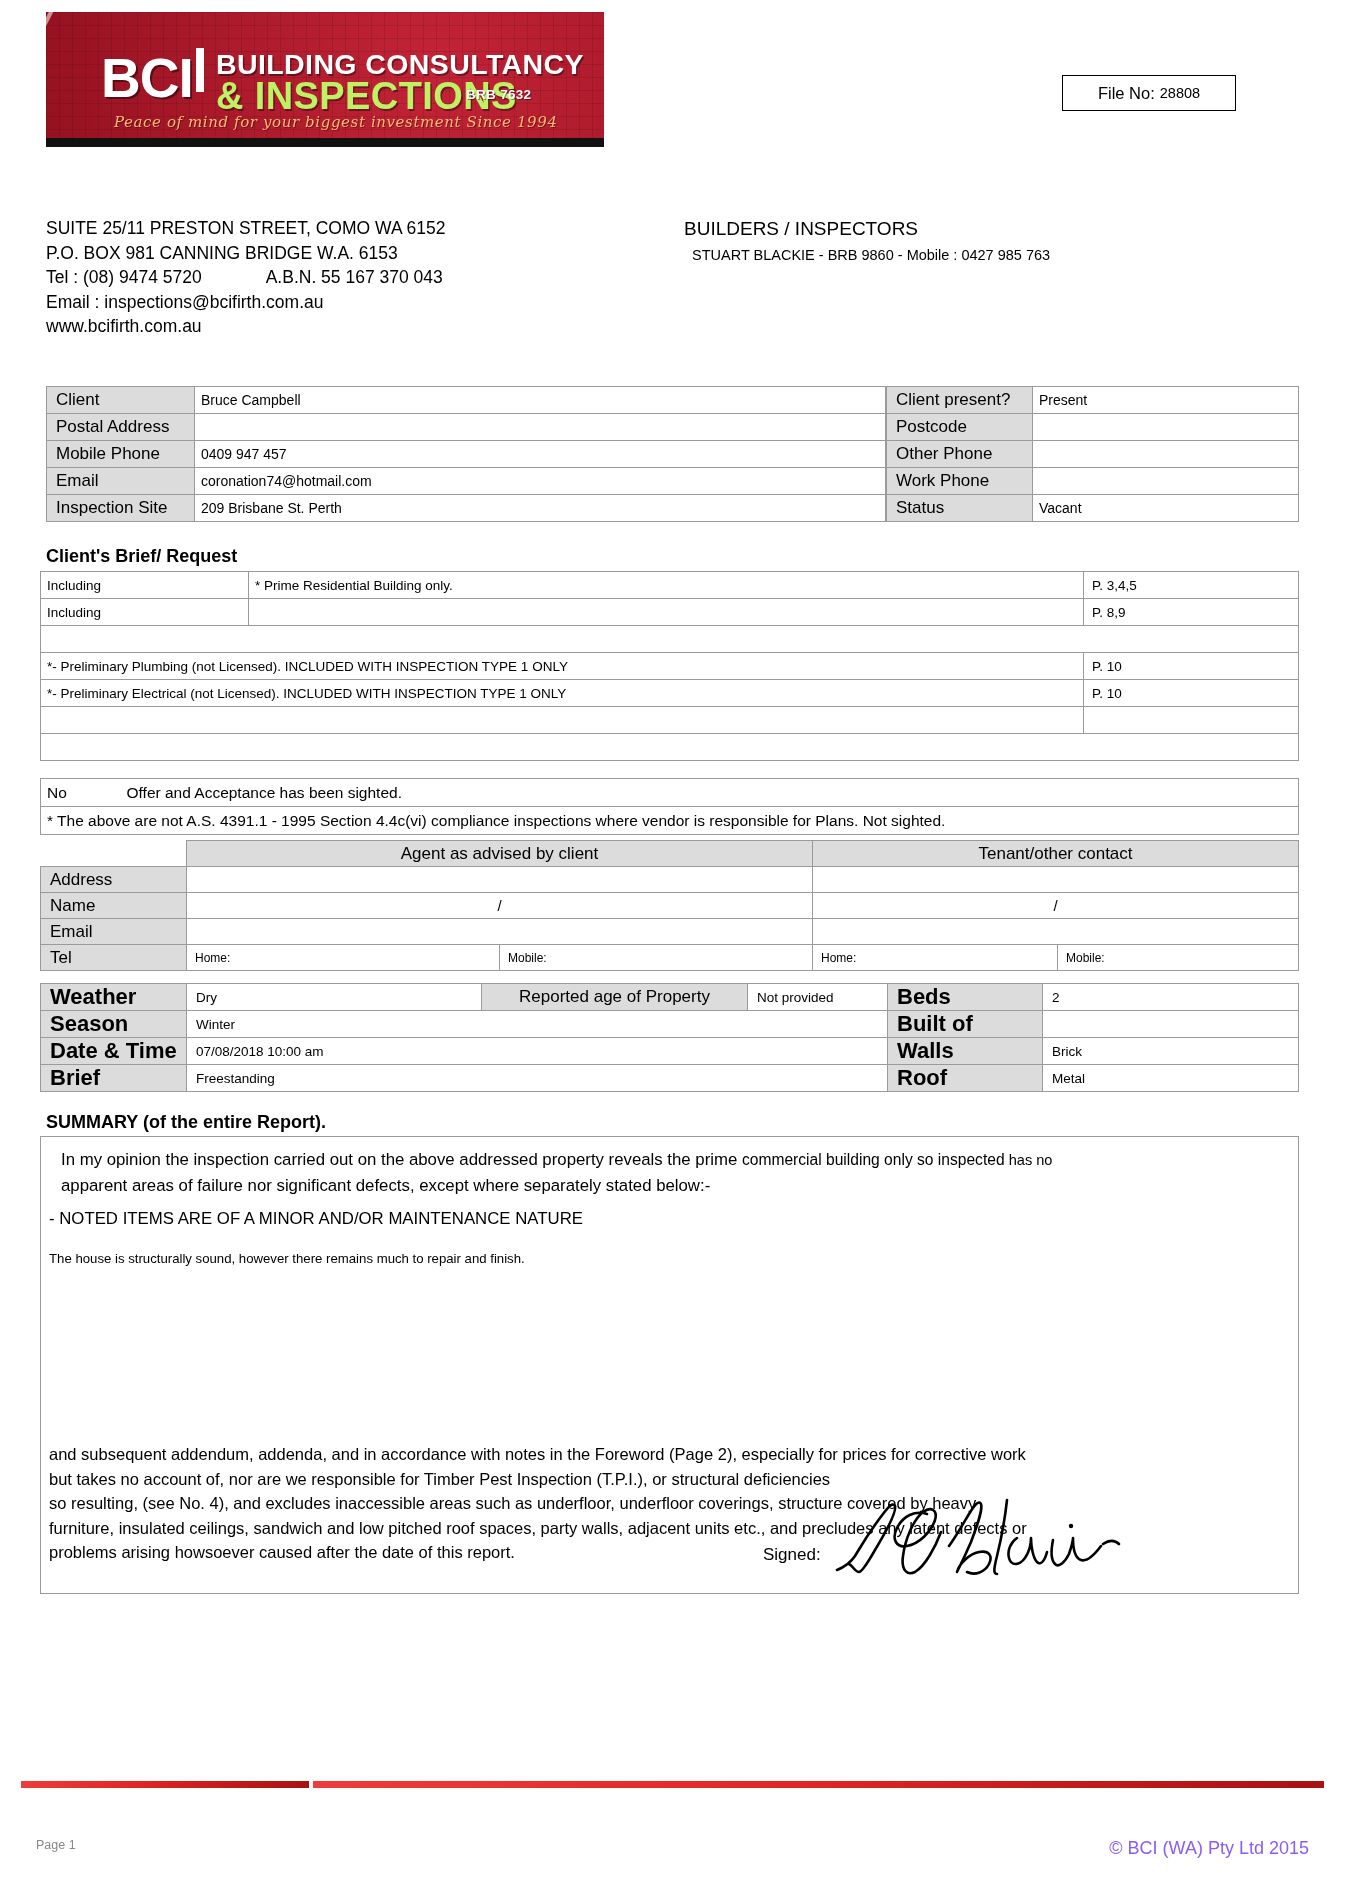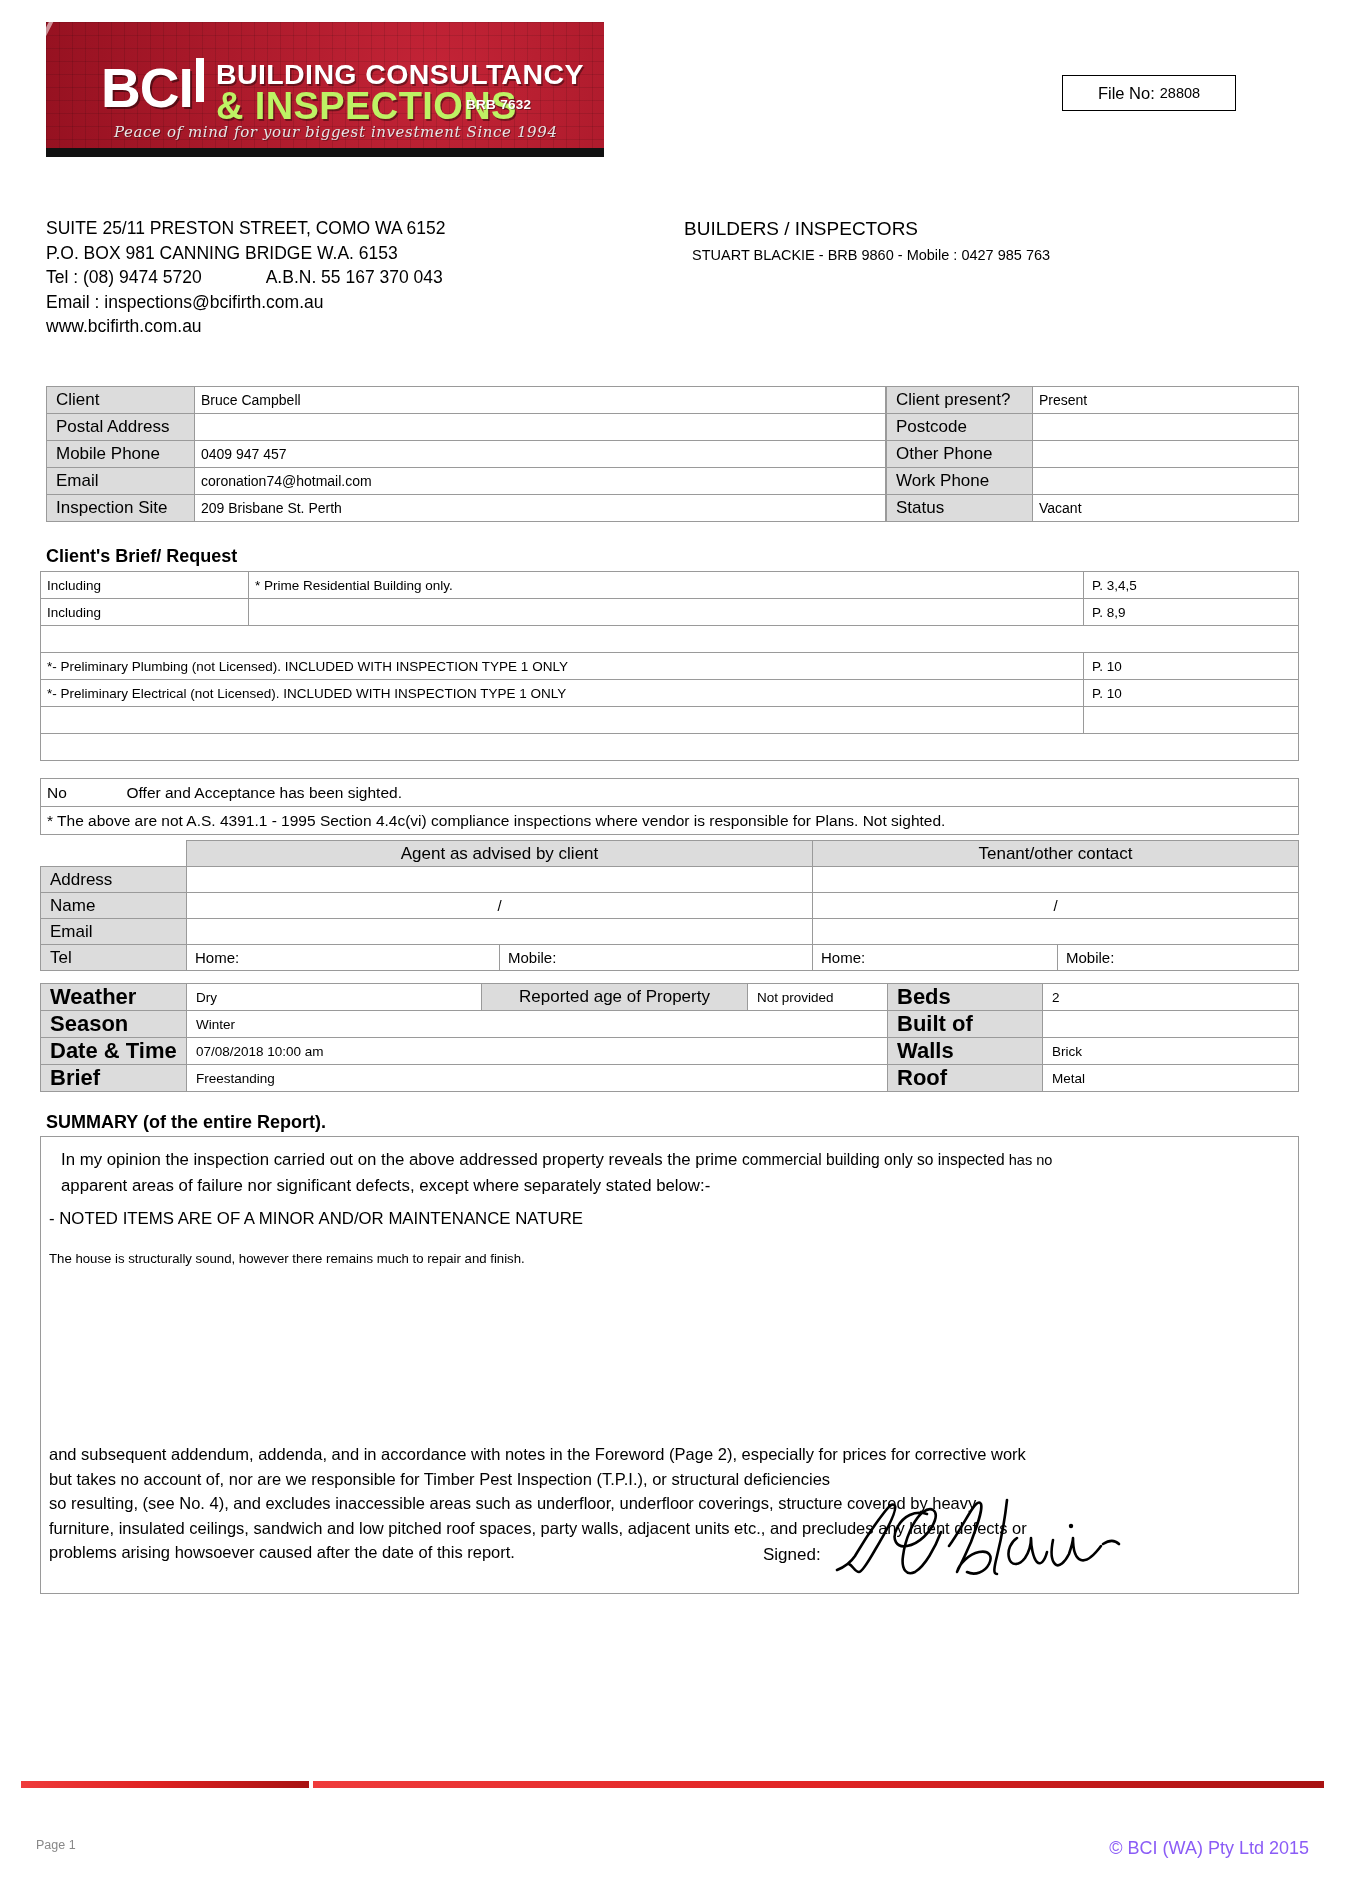--- a/index.html
+++ b/index.html
@@ -5,21 +5,21 @@
   html,body{margin:0;padding:0;background:#fff;}
   body{
     width:1345px;height:1903px;position:relative;
     font-family:"Liberation Sans","DejaVu Sans",sans-serif;
     color:#000;-webkit-font-smoothing:antialiased;
   }
   .page{position:absolute;left:0;top:0;width:1345px;height:1903px;}
 
   
   .logo{
-    position:absolute;left:46px;top:22px;width:558px;height:135px;
+    position:absolute;left:46px;top:12px;width:558px;height:135px;
     background:#c0162a;overflow:hidden;
   }
   .logo .grid{
     position:absolute;inset:0;
     background-image:
       repeating-linear-gradient(to right, rgba(0,0,0,.10) 0 1px, transparent 1px 13px),
       repeating-linear-gradient(to bottom, rgba(0,0,0,.10) 0 1px, transparent 1px 13px),
       radial-gradient(circle at 70% 40%, rgba(255,255,255,.06), rgba(0,0,0,.22));
   }
   .logo .slash2{
@@ -42,21 +42,21 @@
   .logo .l2{
     position:absolute;left:170px;top:65px;font-size:38px;font-weight:bold;color:#bef264;
     letter-spacing:.4px;line-height:1.02;white-space:nowrap;
     text-shadow:1.5px 1.5px 0 rgba(0,0,0,.4);
   }
   .logo .brb{
     position:absolute;left:420px;top:75px;font-size:13.5px;font-weight:bold;color:#fff;
     letter-spacing:.3px;text-shadow:1px 1px 0 rgba(0,0,0,.4);
   }
   .logo .tag{
-    position:absolute;left:68px;top:101px;font-size:15px;color:#e5e5e5;
+    position:absolute;left:68px;top:101px;font-size:15px;color:#fdba74;
     font-family:"DejaVu Serif",serif;font-style:italic;letter-spacing:.6px;
     text-shadow:1px 1px 0 rgba(0,0,0,.35);white-space:nowrap;
   }
   .logo .footbar{
     position:absolute;left:0;bottom:0;width:100%;height:9px;background:#111;
   }
 
   
   .fileno{
     position:absolute;left:1062px;top:75px;width:174px;height:36px;
@@ -99,21 +99,21 @@
   #offer{left:40px;top:778px;width:1259px;}
   #offer td{height:27px;font-size:15.5px;}
   #offer .ind{padding-left:10px;}
 
   
   #agent{left:40px;top:840px;width:1259px;}
   #agent td{height:25px;}
   #agent td.hdr{background:#dcdcdc;text-align:center;font-size:17px;}
   #agent td.lab{font-size:17px;}
   #agent td.ctr{text-align:center;font-size:15px;}
-  #agent td.sub{font-size:15px;padding-left:8px;}
+  #agent td.sub{font-size:12px;padding-left:8px;}
   #agent td.blank-top{border:none;background:transparent;}
 
   
   #weather{left:40px;top:983px;width:1259px;}
   #weather td{height:25px;}
   #weather td.lab{font-size:22px;font-weight:bold;}
   #weather td.val{font-size:13.5px;padding-left:9px;}
   #weather td.labctr{background:#dcdcdc;font-size:17px;text-align:center;}
 
   

